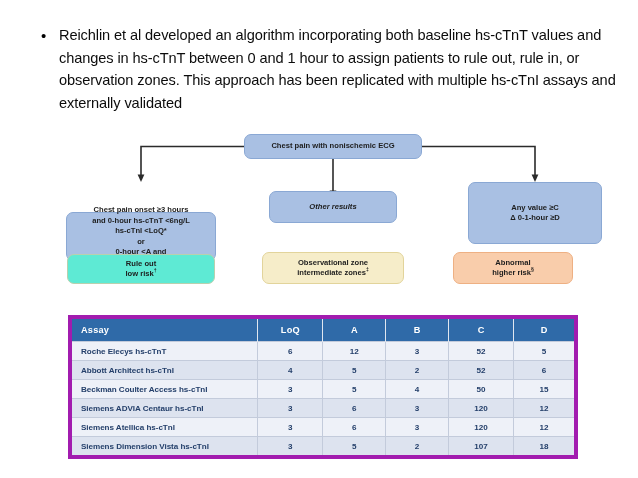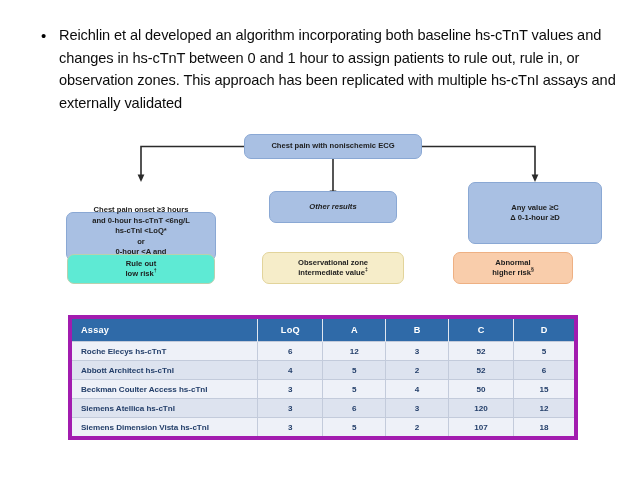--- a/index.html
+++ b/index.html
@@ -194,21 +194,21 @@
   <div class="node node-green n-out1">
     <span>
       <span>Rule out</span><br>
       <span>low risk</span><sup>†</sup>
     </span>
   </div>
 
   <div class="node node-cream n-out2">
     <span>
       <span>Observational zone</span><br>
-      <span>intermediate value</span><sup>‡</sup>
+      <span>intermediate zones</span><sup>‡</sup>
     </span>
   </div>
 
   <div class="node node-peach n-out3">
     <span>
       <span>Abnormal</span><br>
       <span>higher risk</span><sup>§</sup>
     </span>
   </div>
 </div>
@@ -252,20 +252,28 @@
       </tr>
       <tr>
         <td class="col-assay">Beckman Coulter Access hs-cTnI</td>
         <td>3</td>
         <td>5</td>
         <td>4</td>
         <td>50</td>
         <td>15</td>
       </tr>
       <tr>
+        <td class="col-assay">Siemens  ADVIA Centaur hs-cTnI</td>
+        <td>3</td>
+        <td>6</td>
+        <td>3</td>
+        <td>120</td>
+        <td>12</td>
+      </tr>
+      <tr>
         <td class="col-assay">Siemens  Atellica hs-cTnI</td>
         <td>3</td>
         <td>6</td>
         <td>3</td>
         <td>120</td>
         <td>12</td>
       </tr>
       <tr>
         <td class="col-assay">Siemens  Dimension Vista hs-cTnI</td>
         <td>3</td>

